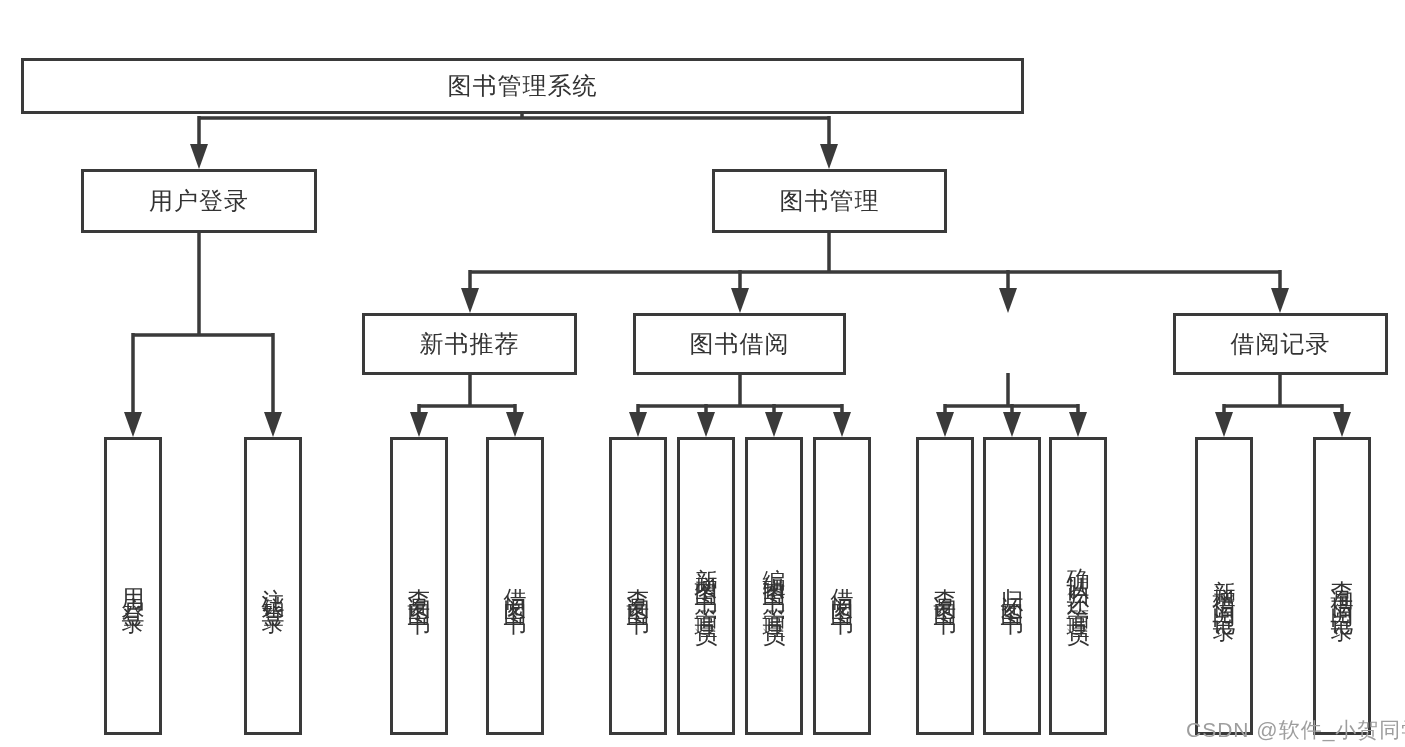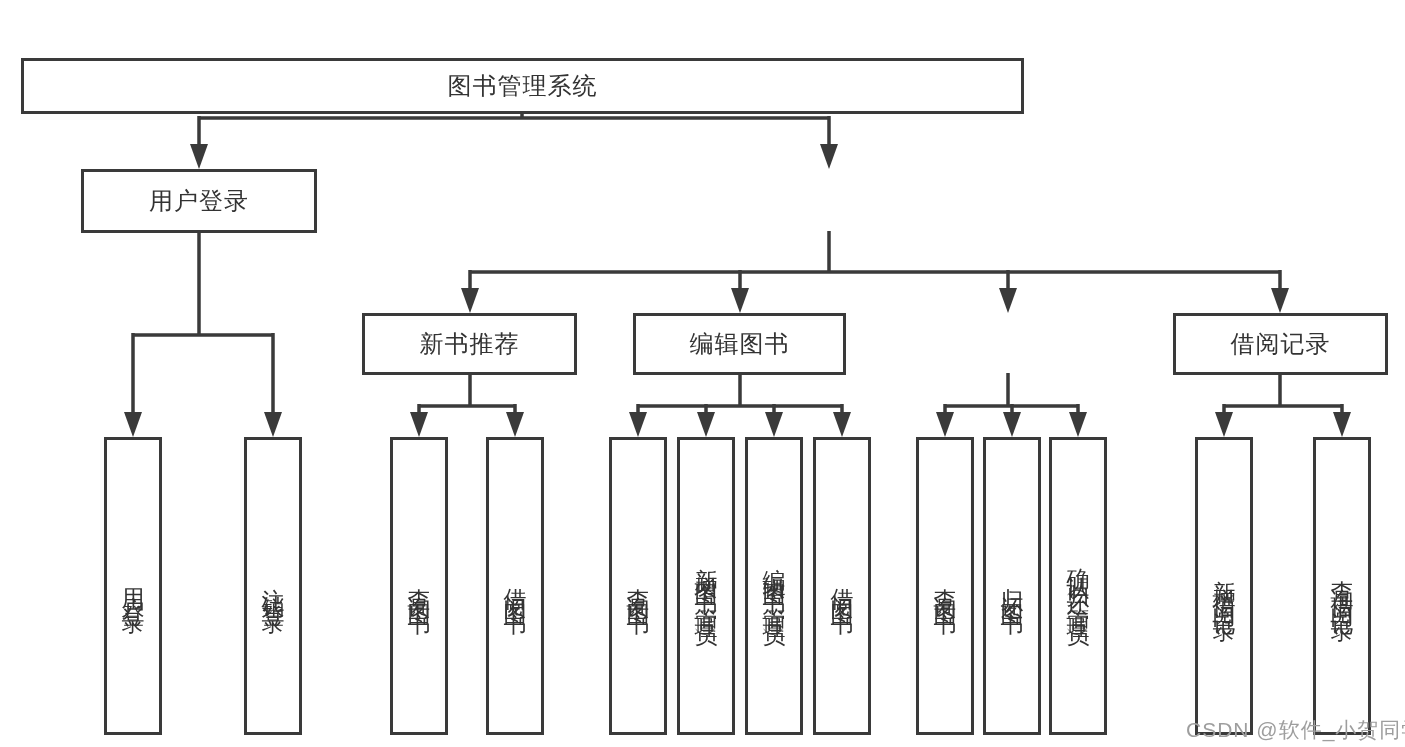--- a/index.html
+++ b/index.html
@@ -95,26 +95,29 @@
     <polygon points="1333,412 1351,412 1342,437"></polygon>
   </svg>
 
   <div class="node node-h root">
     <span>图书管理系统</span>
   </div>
 
   <div class="node node-h l2a">
     <span>用户登录</span>
   </div>
+  <div class="node node-h l2b">
+    <span>图书管理</span>
+  </div>
 
   <div class="node node-h l3a">
     <span>新书推荐</span>
   </div>
   <div class="node node-h l3b">
-    <span>编辑图书</span>
+    <span>图书借阅</span>
   </div>
   <div class="node node-h l3d">
     <span>借阅记录</span>
   </div>
 
   <div class="node node-v leaf lf1">
     <span class="vtext">用户登录</span>
   </div>
   <div class="node node-v leaf lf2">
     <span class="vtext">注销登录</span>

